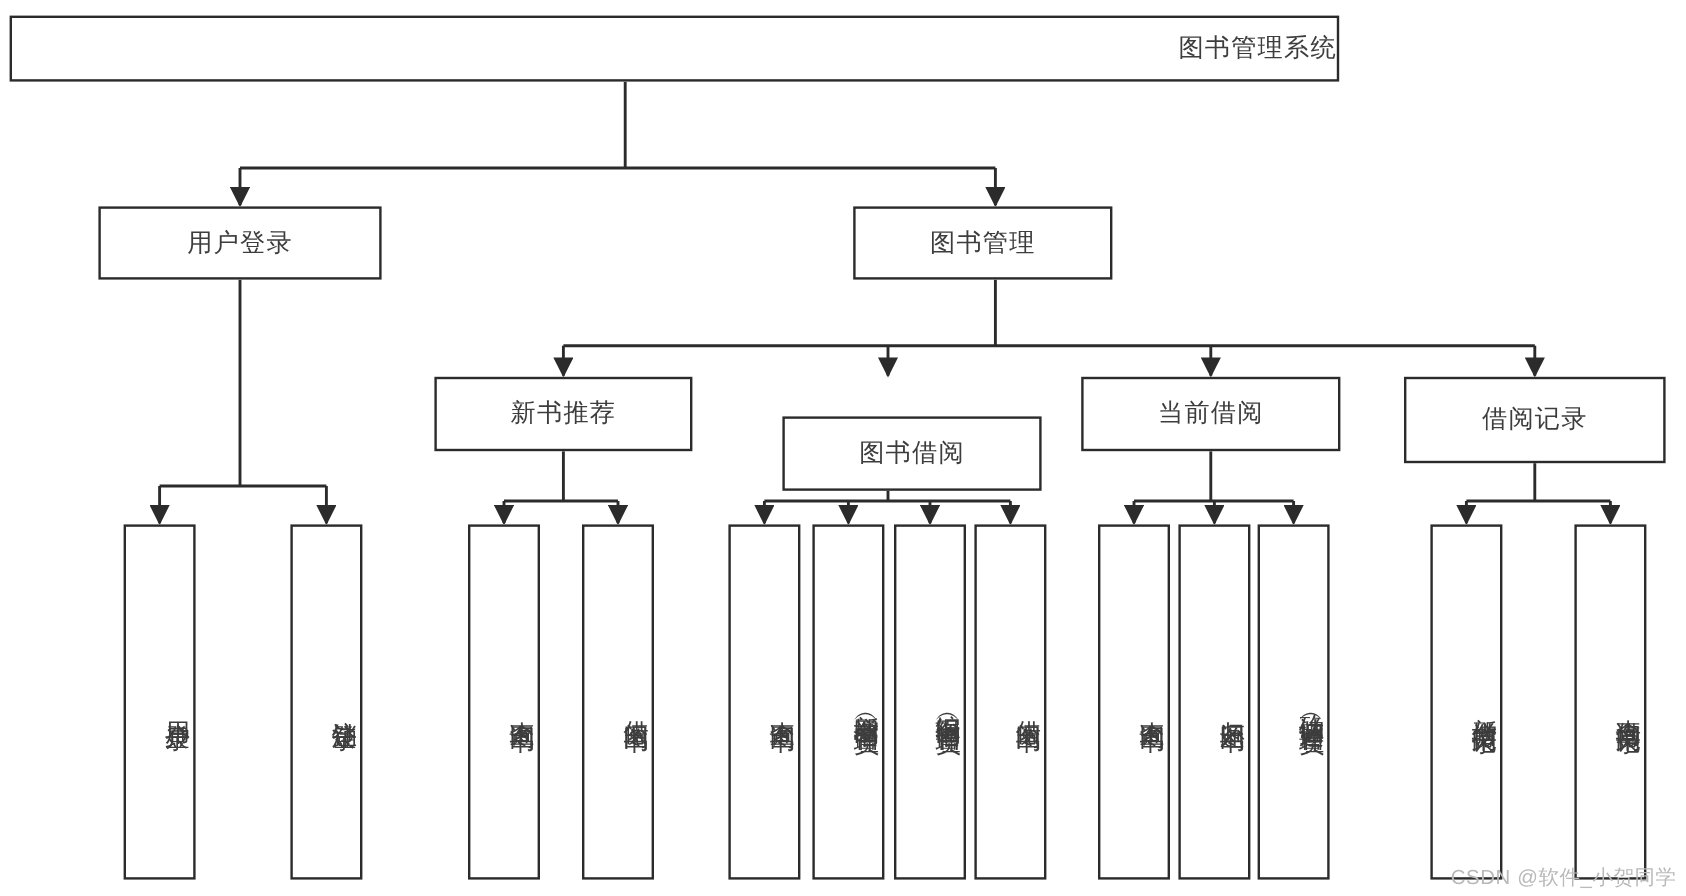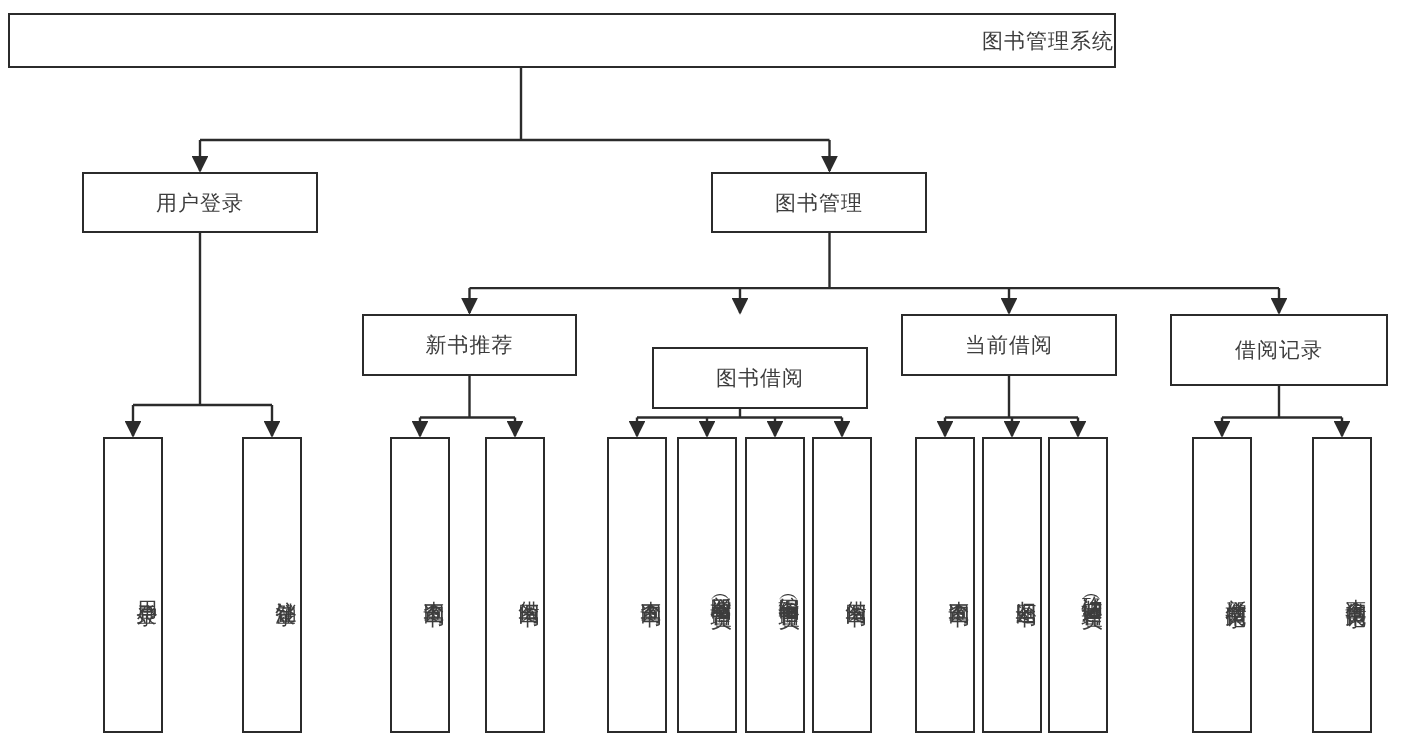--- a/index.html
+++ b/index.html
@@ -168,14 +168,15 @@
         <span class="lbl">确认归还（管理员）</span>
       </div>
       <div class="node vert" style="left: 1192px; top: 437px; width: 60px; height: 296px;">
         <span class="lbl">新增借阅记录</span>
       </div>
       <div class="node vert" style="left: 1312px; top: 437px; width: 60px; height: 296px;">
         <span class="lbl">查询借阅记录</span>
       </div>
     </div>
 
+  <div id="watermark">CSDN @软件_小贺同学</div>
 
 </div>
 
 </body></html>

